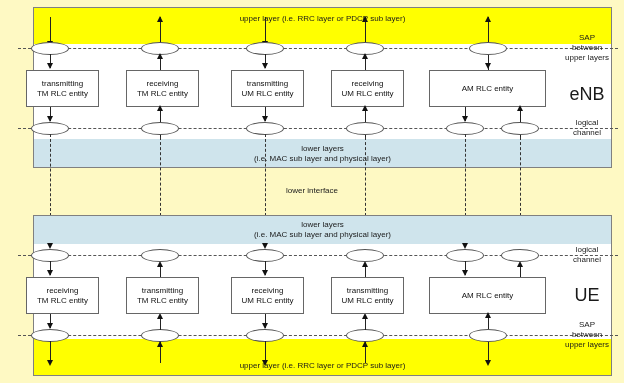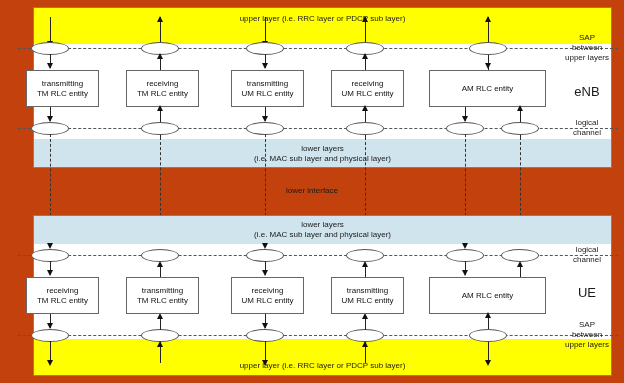--- a/index.html
+++ b/index.html
@@ -1,30 +1,30 @@
 <!DOCTYPE html>
 <html><head>
 <meta charset="utf-8">
 <style>
   html,body{margin:0;padding:0;background:#ffffff;}
   body{font-family:"Liberation Sans","DejaVu Sans",sans-serif;}
-  #stage{position:relative;width:624px;height:383px;background:#c2410c;overflow:hidden;}
+  #stage{position:relative;width:624px;height:383px;background:#fef9c3;overflow:hidden;}
 
   .panel{position:absolute;border:1px solid #808080;background:#ffffff;box-sizing:border-box;}
 
   .band{position:absolute;box-sizing:border-box;}
   .band.yellow{background:#ffff00;}
   .band.blue{background:#cfe4ec;}
 
   .bandlabel{position:absolute;width:100%;text-align:center;font-size:8px;color:#1a1a1a;line-height:10px;}
 
   .sapline{position:absolute;height:0;border-top:1px dashed #555;}
 
   .rightlabel{position:absolute;font-size:8px;color:#1a1a1a;text-align:center;line-height:10px;}
-  .nodelabel{position:absolute;font-size:13px;color:#1a1a1a;text-align:center;}
+  .nodelabel{position:absolute;font-size:18px;color:#1a1a1a;text-align:center;}
 
   .entity{position:absolute;border:1px solid #666;background:#ffffff;box-sizing:border-box;
           display:flex;align-items:center;justify-content:center;text-align:center;
           font-size:8px;color:#111;line-height:10px;}
 
   .oval{position:absolute;border:1px solid #555;background:#ffffff;border-radius:50%/50%;
         box-sizing:border-box;}
 
   .vline{position:absolute;width:0;border-left:1px solid #222;}
   .dline{position:absolute;width:0;border-left:1px dashed #333;}

